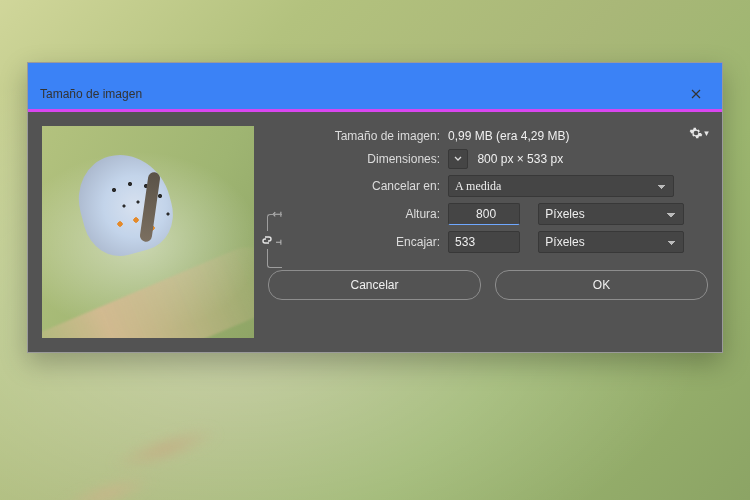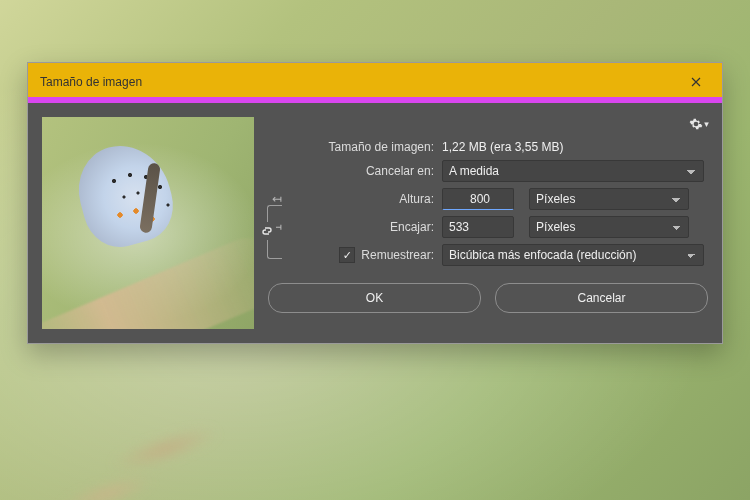--- a/index.html
+++ b/index.html
@@ -38,23 +38,23 @@
     top: 62px;
     width: 694px;
     box-shadow: 0 10px 25px rgba(0,0,0,0.25);
     border: 1px solid #9a9a9a;
     background: #fff;
   }
   .titlebar {
     height: 30px;
     display: flex;
     align-items: center;
-    padding: 4px 8px 0 12px;
-    background: #eab308;
-    border-bottom: 6px solid #d946ef;
+    padding: 16px 8px 0 12px;
+    background: #3b82f6;
+    border-bottom: 3px solid #d946ef;
     color: #333;
   }
   .titlebar .title {
     flex: 1;
     font-size: 12px;
   }
   .closebtn {
     width: 36px;
     height: 28px;
     display: flex;
@@ -136,21 +136,20 @@
     position: absolute;
     right: -2px; top: -4px;
     width: 22px; height: 22px;
     display: flex; align-items: center; justify-content: center;
     color: #e6e6e6;
   }
 
   table.rows {
     border-collapse: collapse;
     width: 100%;
-    margin-top: 20px;
   }
   table.rows td {
     padding: 3px 4px;
     vertical-align: middle;
     white-space: nowrap;
   }
   td.lab {
     text-align: right;
     color: #dcdcdc;
     width: 150px;
@@ -176,23 +175,23 @@
     background: #454545;
     color: #eee;
     border: 1px solid #383838;
     height: 22px;
     padding: 2px 6px;
     font-size: 12px;
     box-sizing: border-box;
     border-radius: 2px;
   }
   select.dark { appearance: none; background-image: linear-gradient(45deg, transparent 50%, #bbb 50%), linear-gradient(-45deg, transparent 50%, #bbb 50%); background-position: calc(100% - 12px) 9px, calc(100% - 8px) 9px; background-size: 4px 4px; background-repeat: no-repeat; padding-right: 22px; }
-  .w-wide { width: 262px; }
+  .w-wide { width: 226px; font-family: Liberation Serif, serif; }
   .w-num  { width: 72px; }
-  .w-unit { width: 160px; }
+  .w-unit { width: 146px; }
 
   .chk {
     display:inline-flex; align-items:center; justify-content:center;
     width:14px; height:14px;
     background:#454545; border:1px solid #383838;
     margin-right:6px;
     color:#eee; font-size:11px; line-height:1;
   }
 
   .link-brace {
@@ -274,21 +273,33 @@
         <svg width="12" height="14" viewBox="0 0 12 14">
           <path fill="none" stroke="currentColor" stroke-width="1.4" d="M4 4h4a2 2 0 0 1 0 4H7 M8 10H4a2 2 0 0 1 0-4h1"></path>
         </svg>
       </div>
 
       <table class="rows">
         <tbody>
             <tr>
           <td class="lead"></td>
           <td class="lab">Tamaño de imagen:</td>
-          <td colspan="2"><span class="val-static">1,22 MB (era 3,55 MB)</span></td>
+          <td colspan="2"><span class="val-static">0,99 MB (era 4,29 MB)</span></td>
+        </tr>
+        <tr>
+          <td class="lead"></td>
+          <td class="lab">Dimensiones:</td>
+          <td colspan="2">
+            <span class="smallbtn">
+              <svg width="8" height="8" viewBox="0 0 8 8">
+                    <path d="M1 2 L4 5 L7 2" fill="none" stroke="#ddd" stroke-width="1.3"></path>
+                  </svg>
+            </span>
+            <span class="val-static">800 px × 533 px</span>
+          </td>
         </tr>
         <tr>
           <td class="lead"></td>
           <td class="lab">Cancelar en:</td>
           <td colspan="2">
             <select class="dark w-wide">
               <option>A medida</option>
             </select>
           </td>
         </tr>
@@ -305,34 +316,23 @@
         <tr>
           <td class="lead">↤</td>
           <td class="lab">Encajar:</td>
           <td><input class="dark w-num" value="533" style=""></td>
           <td>
             <select class="dark w-unit">
               <option>Píxeles</option>
             </select>
           </td>
         </tr>
-        <tr>
-          <td class="lead"></td>
-          <td class="lab">
-            <span class="chk">✓</span><span>Remuestrear:</span>
-          </td>
-          <td colspan="2">
-            <select class="dark w-wide">
-              <option>Bicúbica más enfocada (reducción)</option>
-            </select>
-          </td>
-        </tr>
       </tbody>
         </table>
 
       <div class="footer">
+        <div class="pill">Cancelar</div>
         <div class="pill">OK</div>
-        <div class="pill">Cancelar</div>
       </div>
 
     </div>
   </div>
 </div>
 
 </body></html>

